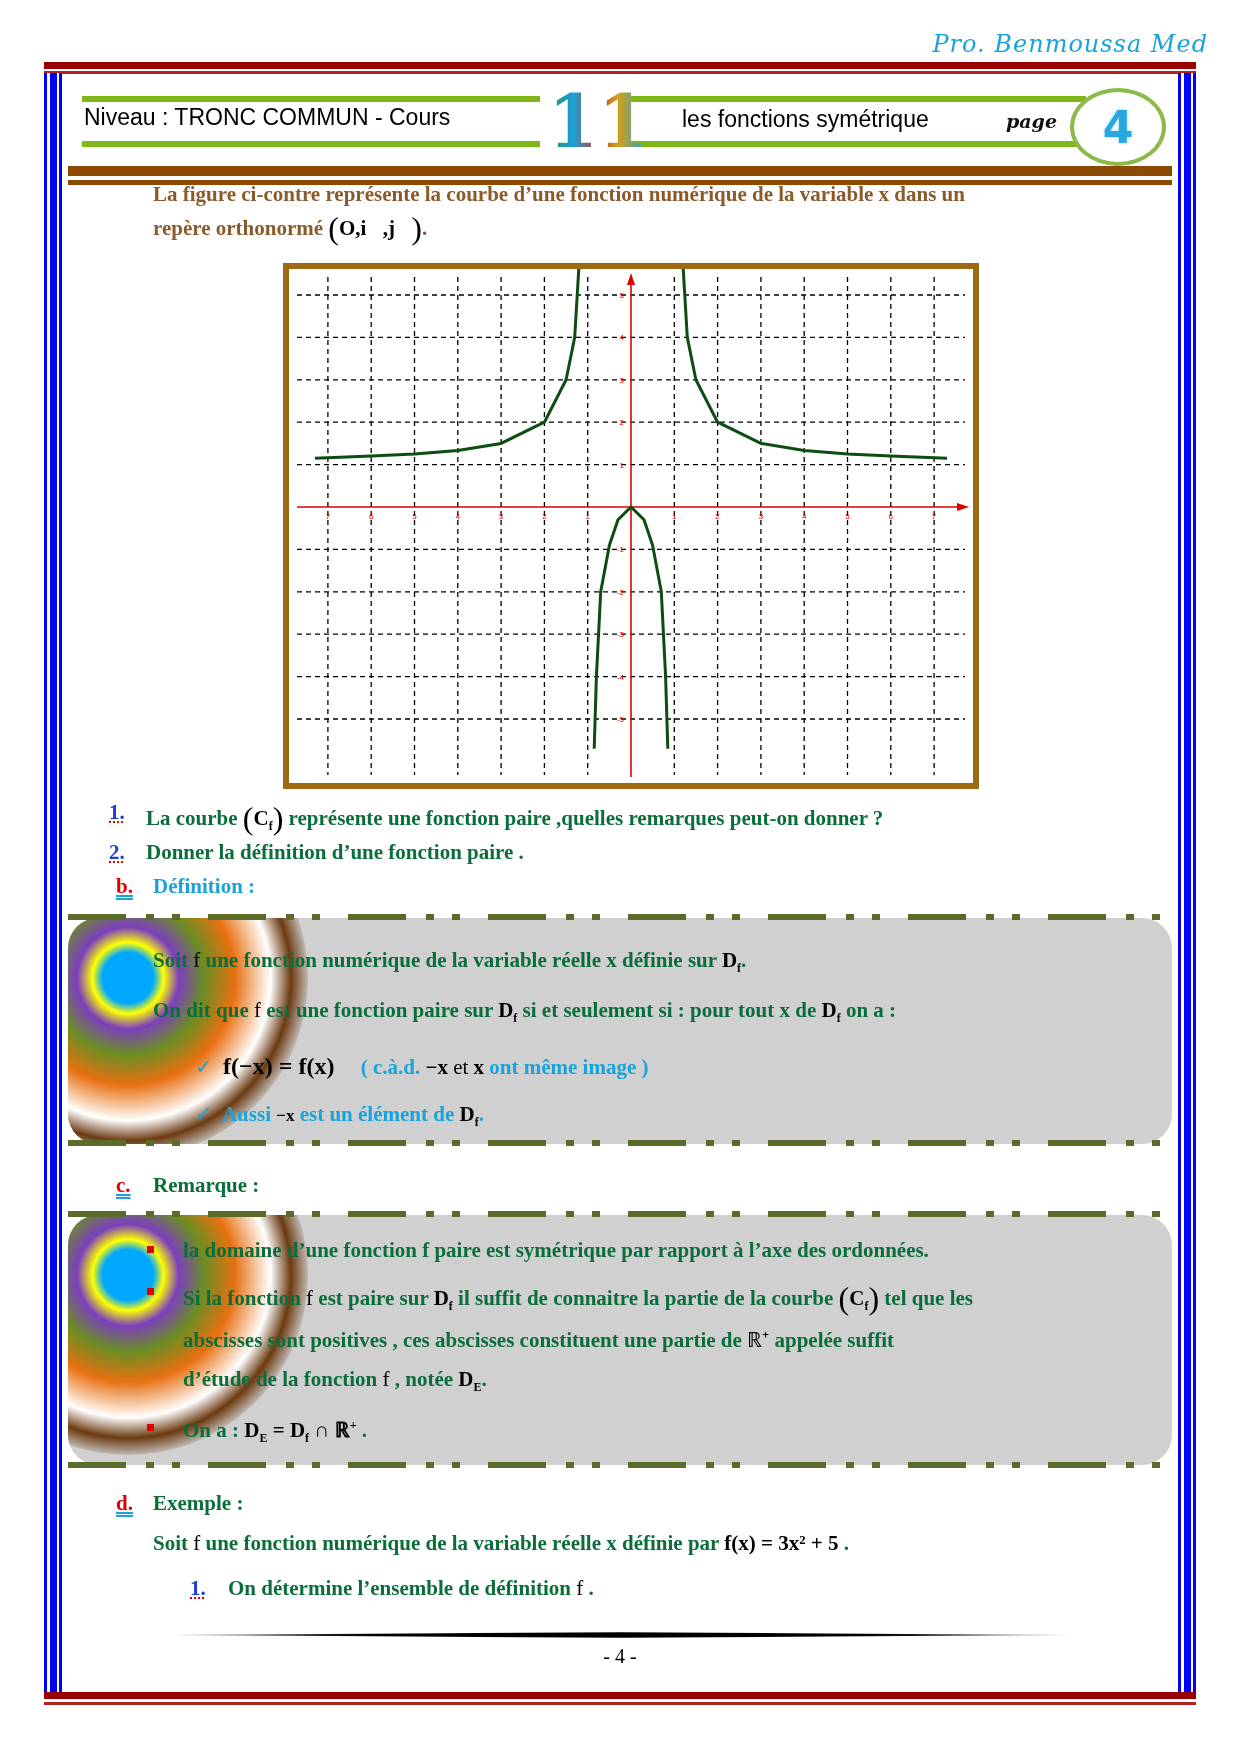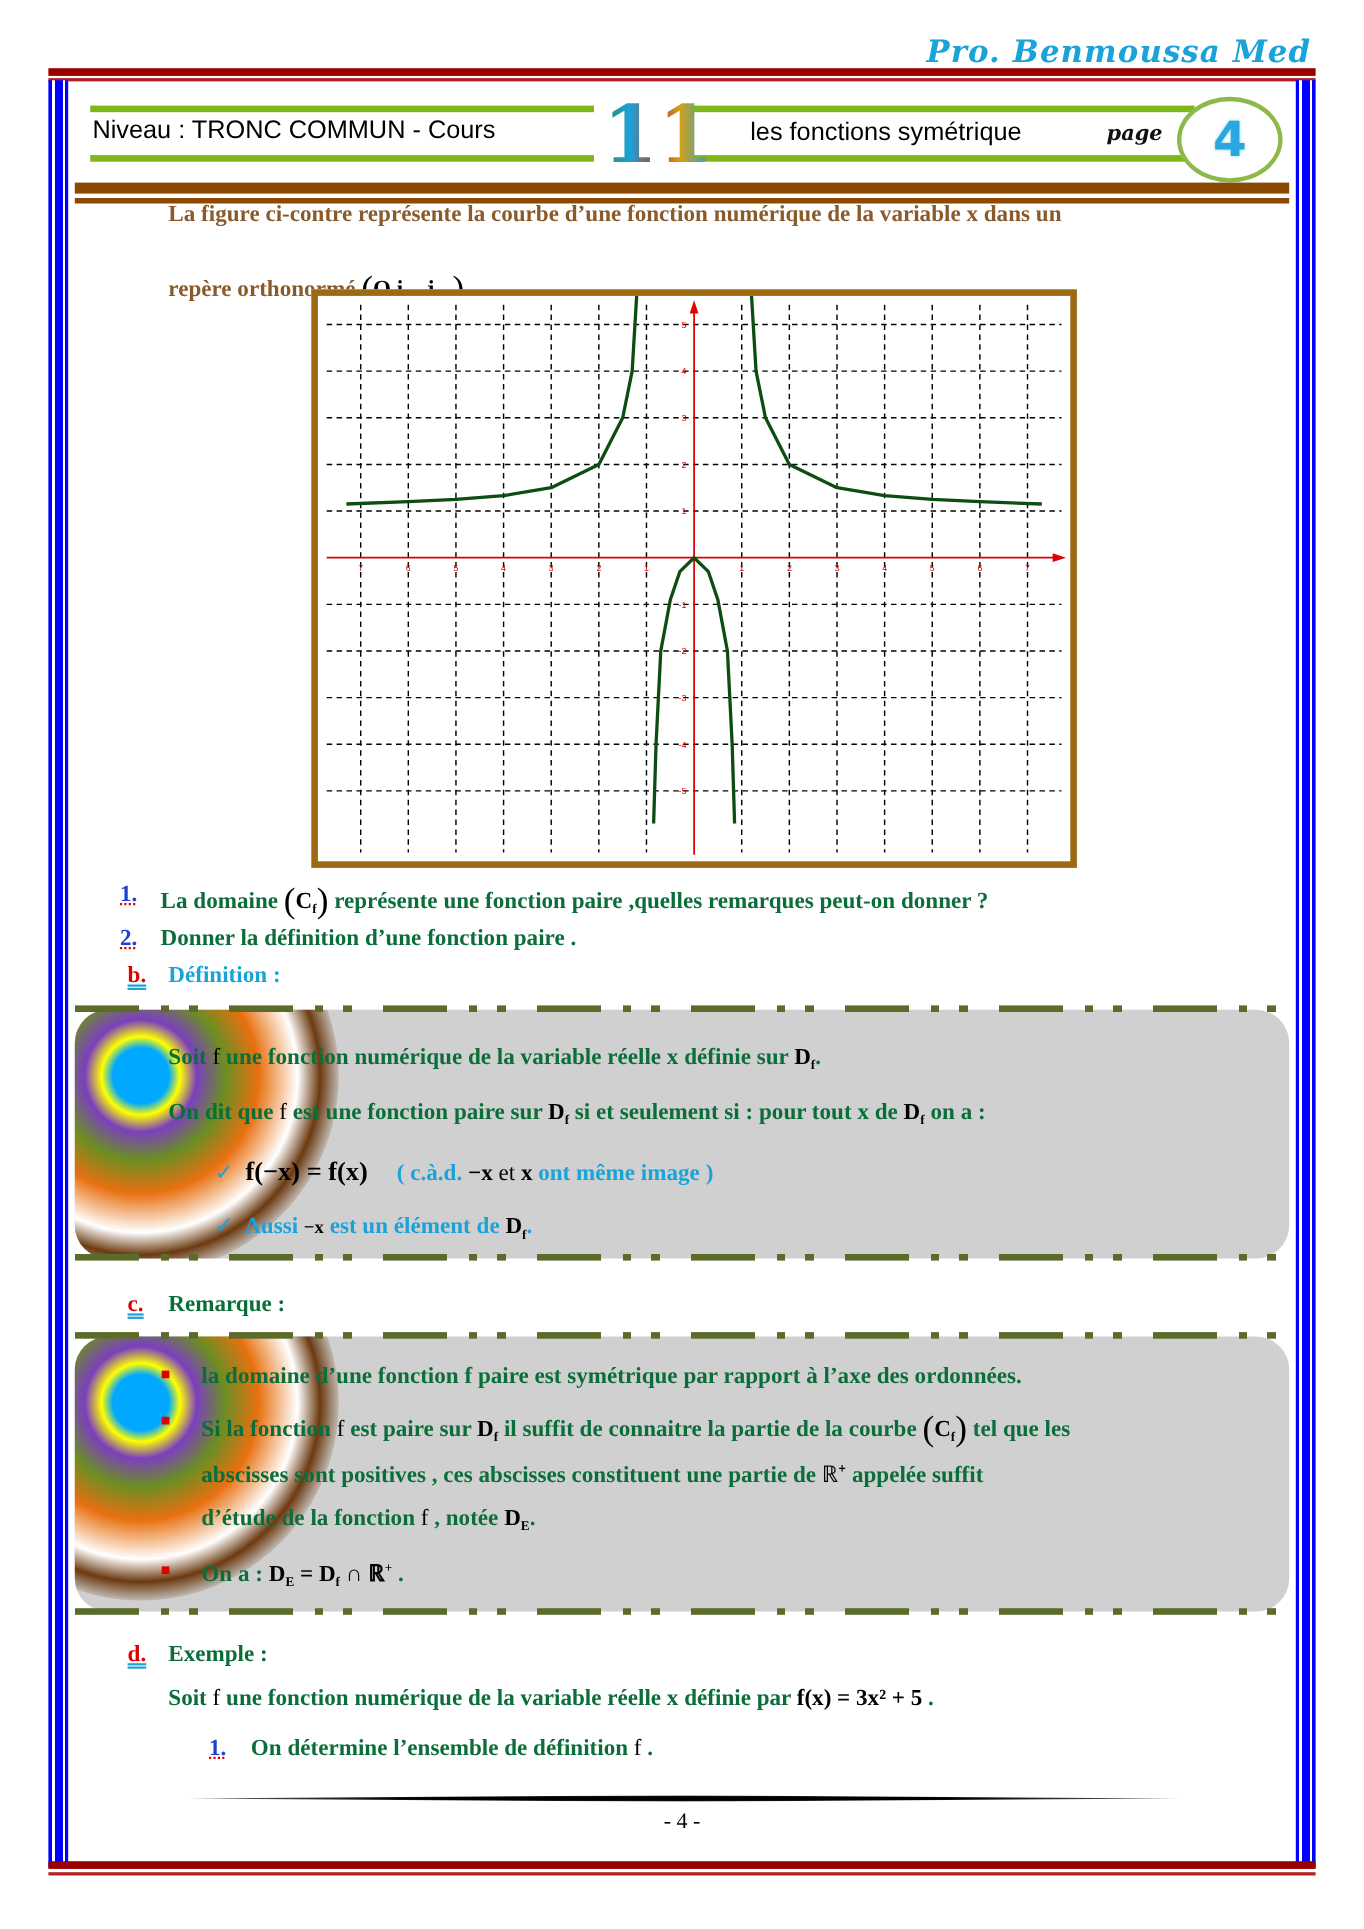--- a/index.html
+++ b/index.html
@@ -1,21 +1,21 @@
 <!DOCTYPE html>
 <html><head>
 <meta charset="utf-8">
 <style>
   html,body{margin:0;padding:0;background:#fff;}
   body{width:1240px;height:1754px;position:relative;overflow:hidden;font-family:"Liberation Serif","DejaVu Serif",serif;}
   .red-thick{position:absolute;left:44px;width:1152px;height:7px;background:#990000;}
   .red-thin{position:absolute;left:44px;width:1152px;height:3px;background:#b22222;}
   .blue-border{position:absolute;top:73px;height:1625px;width:18px;
     background:linear-gradient(to right,#0000ff 0,#0000ff 3px,#fff 3px,#fff 6px,#0000ff 6px,#0000ff 13px,#fff 13px,#fff 15px,#0000ff 15px,#0000ff 18px);}
-  .author{position:absolute;right:48px;top:30px;font-family:"DejaVu Serif",serif;font-style:italic;font-weight:bold;font-size:28px;color:#1aa3d9;letter-spacing:1px;}
+  .author{position:absolute;right:32px;top:30px;font-family:"DejaVu Serif",serif;font-style:italic;font-weight:normal;font-size:24px;color:#1aa3d9;letter-spacing:1px;}
   .green-line{position:absolute;height:6px;background:#7fb718;}
   .hdr-text{position:absolute;font-family:"Liberation Sans",sans-serif;font-size:23px;color:#000;}
   .page-word{position:absolute;font-family:"DejaVu Serif",serif;font-style:italic;font-weight:bold;font-size:19px;color:#111;}
   .page-circle{position:absolute;left:1070px;top:88px;width:88px;height:70px;border:4px solid #8db84a;border-radius:50%;background:#fff;display:flex;align-items:center;justify-content:center;}
   .page-num{font-family:"DejaVu Sans",sans-serif;font-size:44px;font-weight:bold;color:#2aa7e0;text-shadow:0 0 3px #7fd3f5;}
   .eleven{position:absolute;left:548px;top:86px;font-family:"DejaVu Serif",serif;font-size:72px;font-weight:bold;line-height:1;
     background:linear-gradient(90deg,#2e8b57 0%,#1aa3d9 25%,#c0392b 50%,#d4a017 70%,#1aa3d9 100%);-webkit-background-clip:text;background-clip:text;color:transparent;}
   .brown-thick{position:absolute;left:68px;width:1104px;height:10px;background:#8b4a00;}
   .brown-thin{position:absolute;left:68px;width:1104px;height:5px;background:#8b4a00;}
   .intro{position:absolute;left:153px;font-weight:bold;font-size:21px;color:#8b5a2b;}
@@ -55,21 +55,21 @@
 <div class="eleven">11</div>
 <div class="hdr-text" style="left:682px;top:106px">les fonctions symétrique</div>
 <div class="page-word" style="left:1006px;top:110px">page</div>
 <div class="page-circle">
   <span class="page-num">4</span>
 </div>
 <div class="brown-thick" style="top:166px"></div>
 <div class="brown-thin" style="top:180px"></div>
 
 <div class="intro" style="top:182px">La figure ci-contre représente la courbe d’une fonction numérique de la variable x dans un</div>
-<div class="intro" style="top:244px">
+<div class="intro" style="top:210px">
   <span>repère orthonormé</span>
   <span class="math"><span class="paren">(</span><span>O,i⃗,j⃗</span><span class="paren">)</span></span><span>.</span>
 </div>
 
 <div class="graph-frame">
   <svg id="graph-svg" width="684" height="514">
       <line x1="38.900000000000034" y1="8" x2="38.900000000000034" y2="506" stroke="#000" stroke-width="1.3" stroke-dasharray="5,4"></line>
       <line x1="82.20000000000005" y1="8" x2="82.20000000000005" y2="506" stroke="#000" stroke-width="1.3" stroke-dasharray="5,4"></line>
       <line x1="125.5" y1="8" x2="125.5" y2="506" stroke="#000" stroke-width="1.3" stroke-dasharray="5,4"></line>
       <line x1="168.8" y1="8" x2="168.8" y2="506" stroke="#000" stroke-width="1.3" stroke-dasharray="5,4"></line>
@@ -122,21 +122,21 @@
       <text x="335" y="71.4" font-size="8" fill="#e00000" text-anchor="end">4</text>
       <text x="335" y="29" font-size="8" fill="#e00000" text-anchor="end">5</text>
       <path d="M25.9,189.2 L82.2,187.1 L125.5,185.0 L168.8,181.6 L212.1,174.4 L255.4,153.2 L277.1,110.8 L285.7,68.4 L290.0,-3.7 " fill="none" stroke="#0d4d12" stroke-width="3" stroke-linejoin="round"></path>
       <path d="M305.2,479.7 L307.4,407.6 L311.7,322.8 L320.4,276.2 L329.0,250.7 L342.0,238.0 L355.0,250.7 L363.6,276.2 L372.3,322.8 L376.6,407.6 L378.8,479.7 " fill="none" stroke="#0d4d12" stroke-width="3" stroke-linejoin="round"></path>
       <path d="M394.0,-3.7 L398.3,68.4 L406.9,110.8 L428.6,153.2 L471.9,174.4 L515.2,181.6 L558.5,185.0 L601.8,187.1 L658.1,189.2 " fill="none" stroke="#0d4d12" stroke-width="3" stroke-linejoin="round"></path>
     </svg>
 </div>
 
 <div class="num" style="left:109px;top:800px">1.</div>
 <div class="line-green" style="left:146px;top:800px">
-  <span>La domaine</span>
+  <span>La courbe</span>
   <span class="math"><span class="paren">(</span>C<sub style="font-size:12px">f</sub><span class="paren">)</span></span>
   <span>représente une fonction paire ,quelles remarques peut-on donner ?</span>
 </div>
 <div class="num" style="left:109px;top:840px">2.</div>
 <div class="line-green" style="left:146px;top:840px">Donner la définition d’une fonction paire .</div>
 
 <div class="letter" style="left:116px;top:874px">b.</div>
 <div class="line-blue" style="left:153px;top:874px">Définition :</div>
 
 <div class="box" style="top:918px;height:226px">

